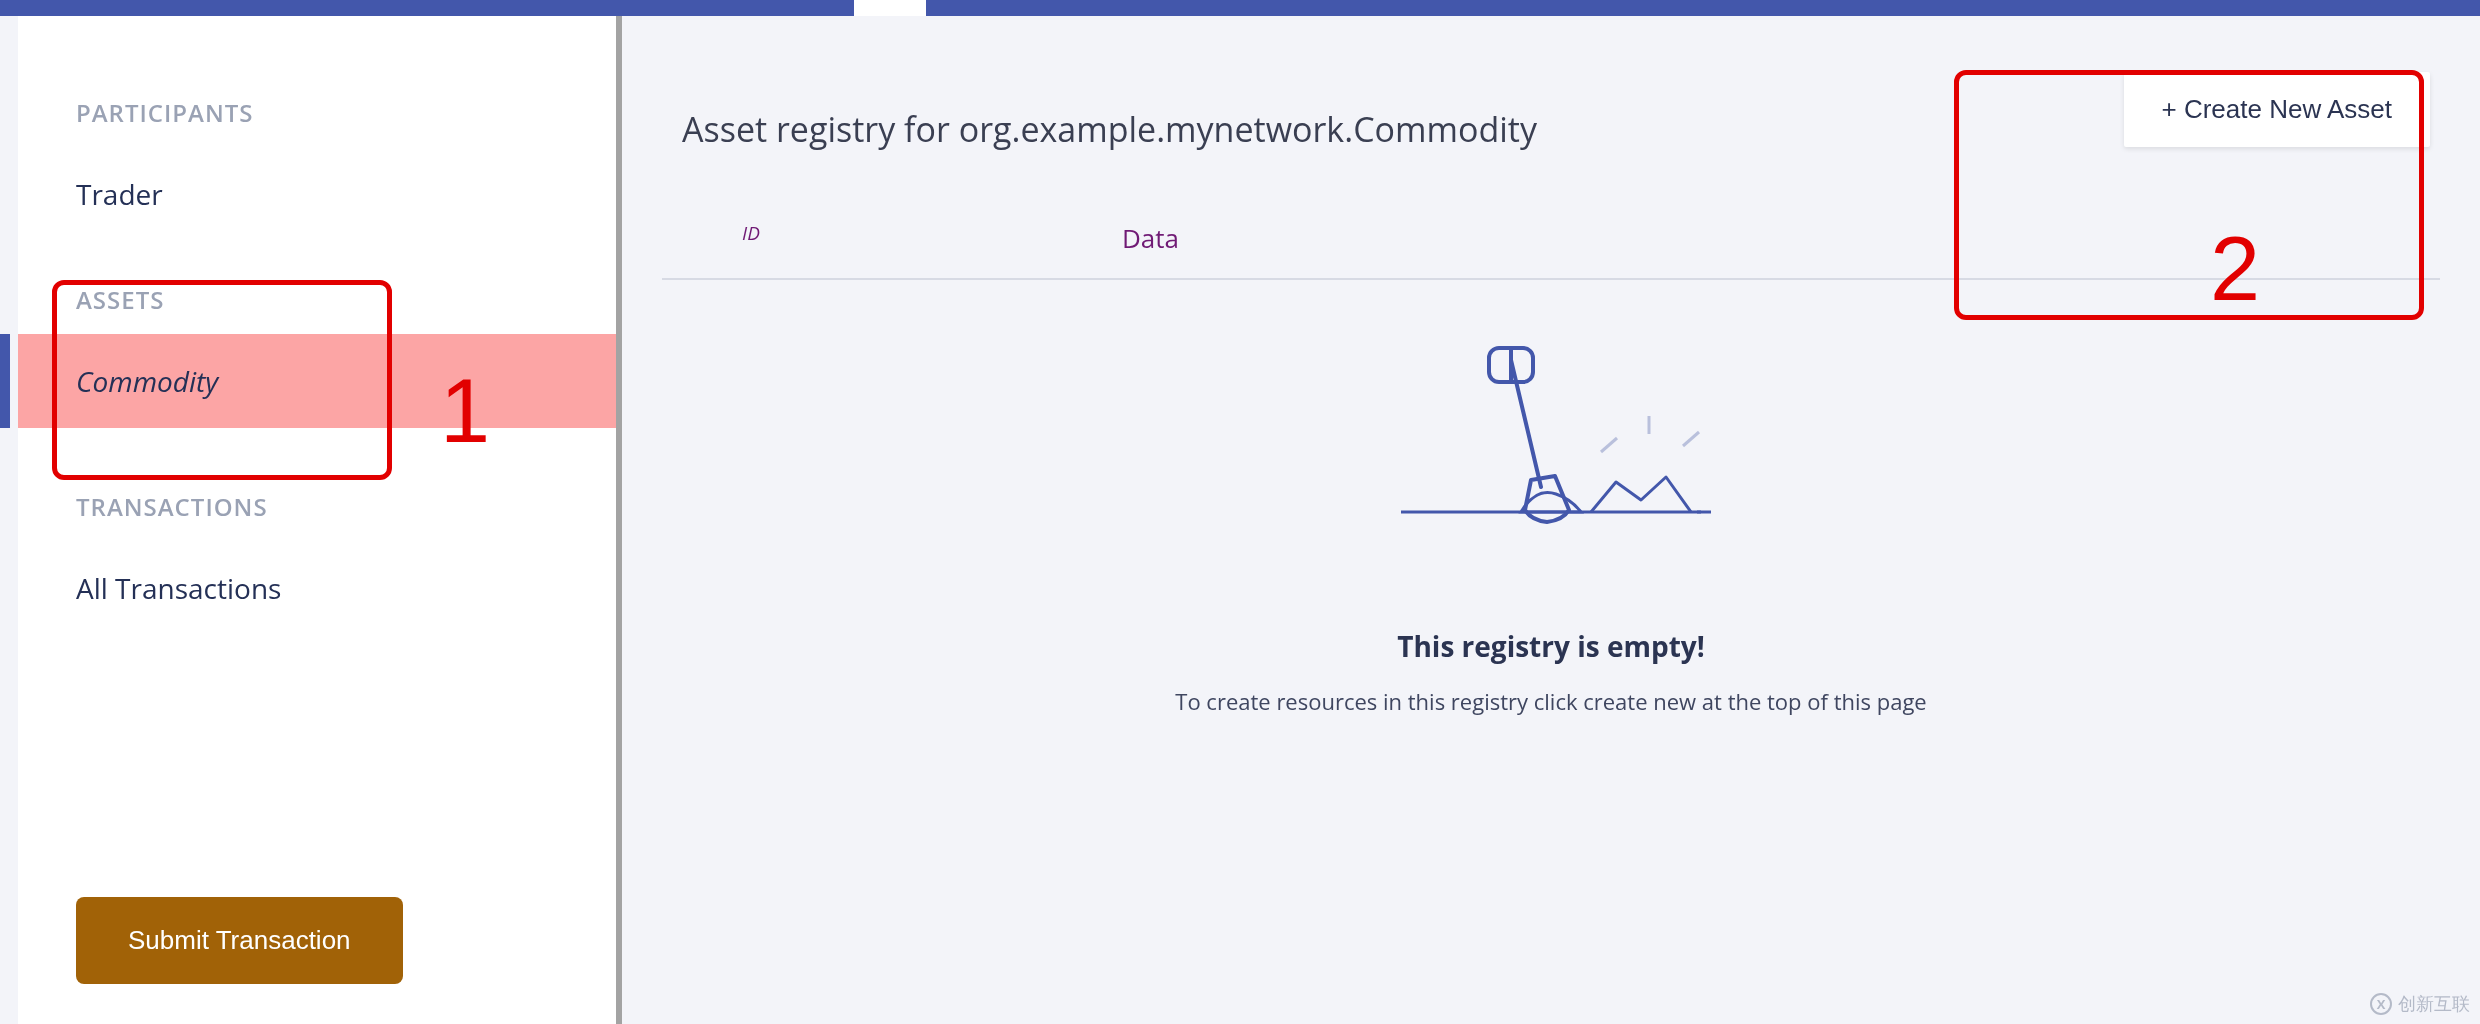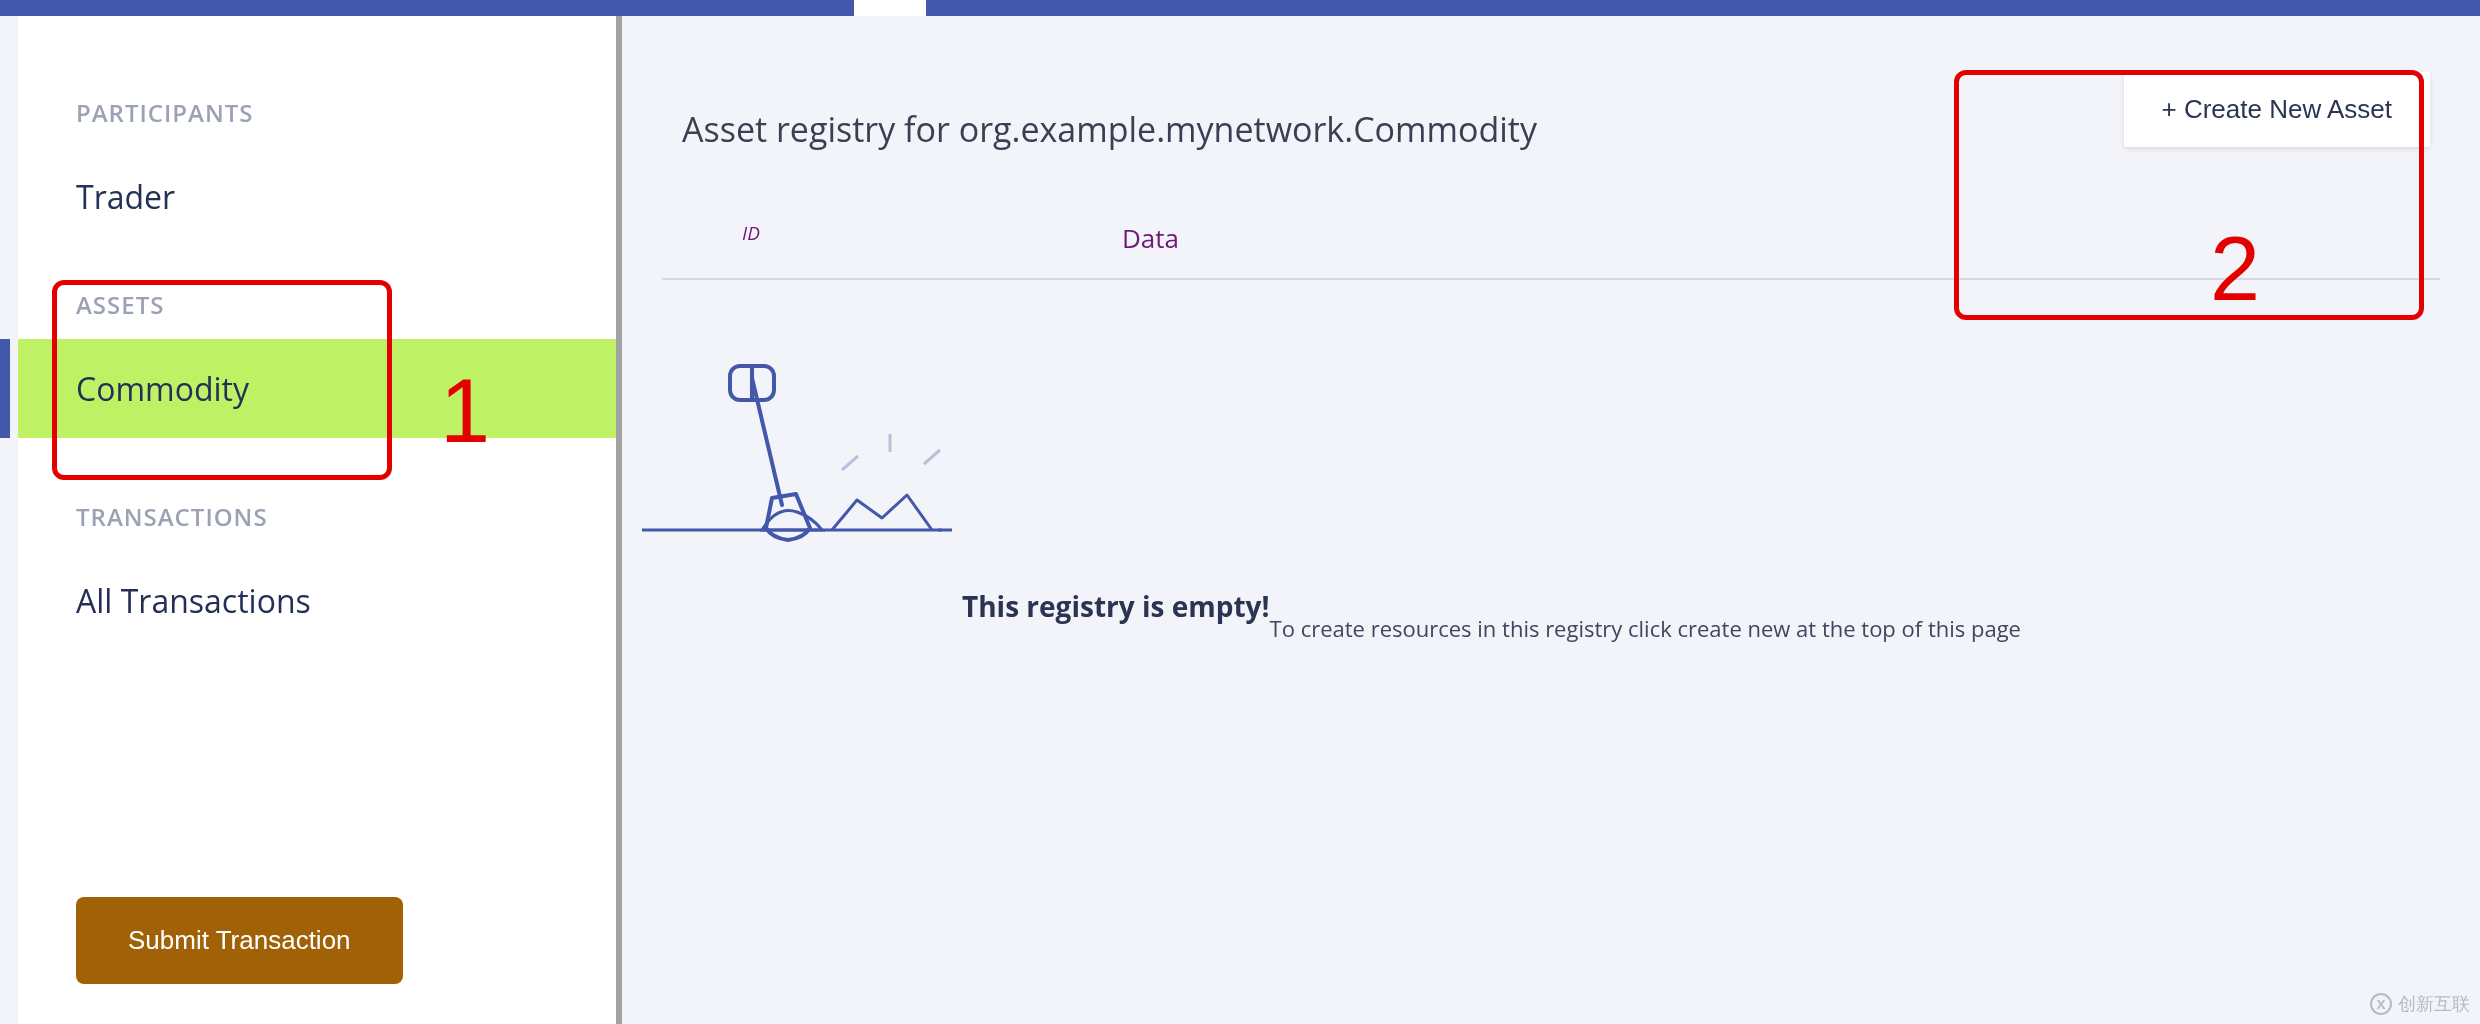--- a/index.html
+++ b/index.html
@@ -34,29 +34,30 @@
   }
   .section-header {
     font-size: 24px;
     font-weight: 600;
     letter-spacing: 1px;
     color: #9aa2b4;
     padding: 18px 58px;
     text-transform: uppercase;
   }
   .sidebar-item {
-    font-size: 32px;
+    font-size: 28px;
     color: #243056;
     padding: 28px 58px;
     cursor: pointer;
     font-weight: 500;
     position: relative;
   }
   .sidebar-item.active {
-    background: #bef264;
+    background: #fca5a5;
+    font-style: italic;
   }
   .sidebar-item.active::before {
     content: "";
     position: absolute;
     left: -18px;
     top: 0;
     bottom: 0;
     width: 10px;
     background: #4357ab;
   }
@@ -107,23 +108,23 @@
     display: flex;
     padding: 22px 0 22px 80px;
     border-bottom: 2px solid #d7dae4;
     margin: 0 40px 0 40px;
   }
   .th-id { width: 380px; font-size: 19px; color: #701a75; font-style: italic; }
   .th-data { flex: 1; font-size: 26px; color: #701a75; }
 
   .empty-state {
     display: flex;
-    flex-direction: row;
-    align-items: flex-end;
-    padding-top: 80px;
+    flex-direction: column;
+    align-items: center;
+    padding-top: 62px;
   }
   .empty-illustration { margin-bottom: 80px; }
   .empty-title {
     font-size: 28px;
     font-weight: 700;
     color: #2b3452;
     margin-bottom: 20px;
   }
   .empty-sub {
     font-size: 22px;

